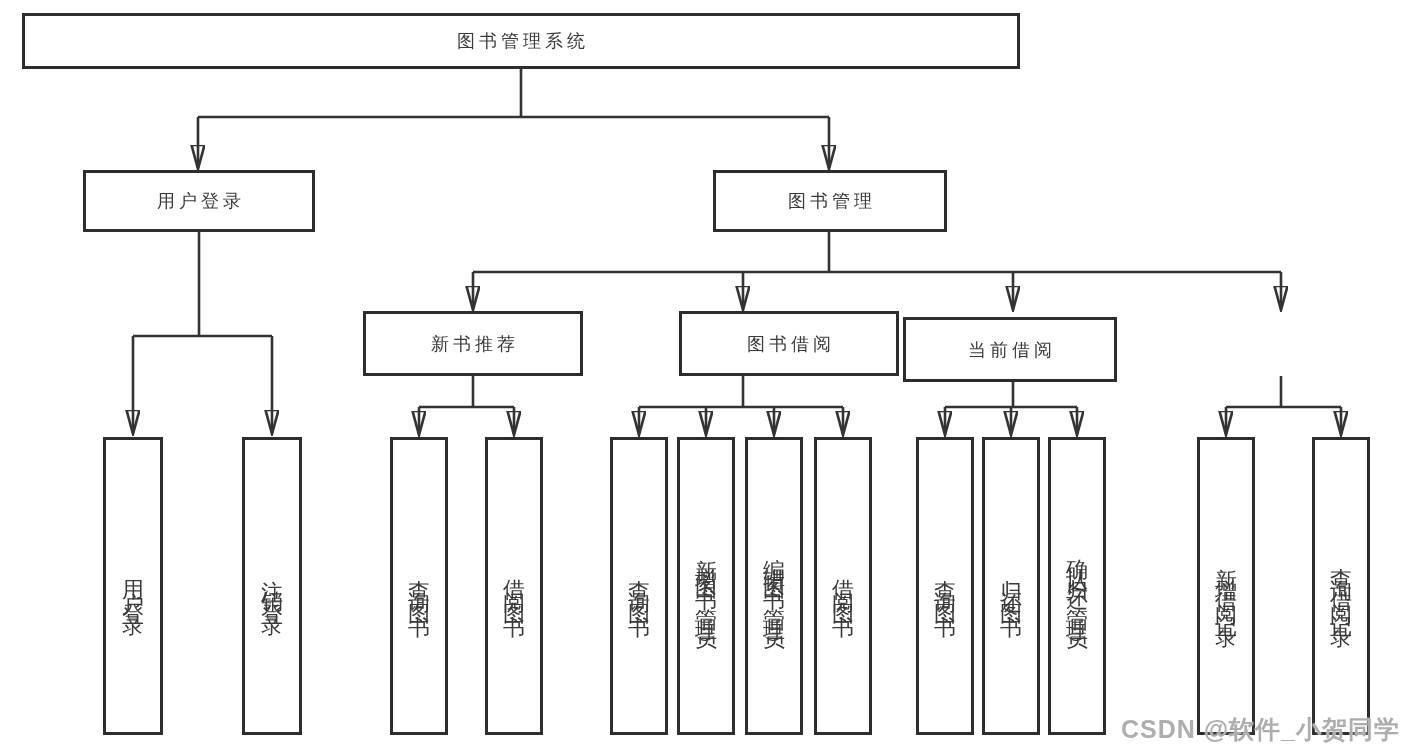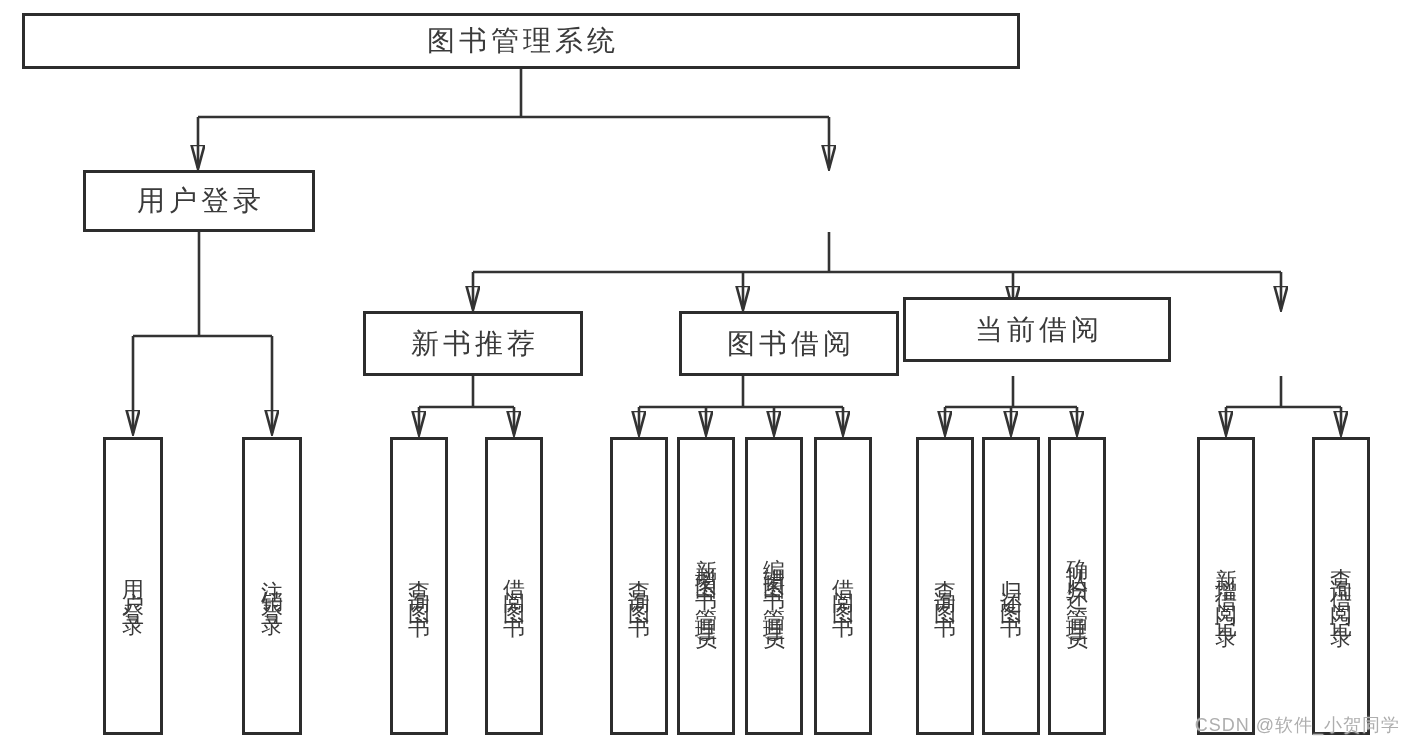--- a/index.html
+++ b/index.html
@@ -6,30 +6,31 @@
   .canvas{
     position:relative;width:1405px;height:747px;background:#ffffff;overflow:hidden;
     font-family:"Liberation Sans","DejaVu Sans",sans-serif;color:#3a3a3a;
   }
   .wires{position:absolute;left:0;top:0;width:1405px;height:747px;}
   .wires path,.wires line{stroke:#333333;stroke-width:2.6;fill:none;}
   .box{
     position:absolute;box-sizing:border-box;background:#ffffff;
     border:3px solid #2d2d2d;display:flex;align-items:center;justify-content:center;
   }
-  .h span{font-size:28px;letter-spacing:4px;text-indent:4px;white-space:nowrap;}
+  .h span{font-size:18px;letter-spacing:4px;text-indent:4px;white-space:nowrap;}
   .v span{
     writing-mode:vertical-rl;font-size:22px;letter-spacing:12px;
     white-space:nowrap;line-height:1;
   }
   .v.tight span{letter-spacing:10px;}
   .watermark{
-    position:absolute;top:713px;right:5px;font-size:18px;letter-spacing:1px;
+    position:absolute;top:713px;right:5px;font-size:25px;letter-spacing:1px;
     color:#aeaeae;white-space:nowrap;z-index:5;
     text-shadow:0 0 2px #ffffff;
+    font-weight:bold;
   }
 </style>
 </head>
 <body>
 
 <div class="canvas">
 
   <svg class="wires" width="1405" height="747" viewBox="0 0 1405 747" xmlns="http://www.w3.org/2000/svg">
     <defs>
       <marker id="arr" markerUnits="userSpaceOnUse" markerWidth="26" markerHeight="15" refX="23" refY="6.5" orient="auto">
@@ -78,28 +79,31 @@
     <line x1="1341" y1="407" x2="1341" y2="434" marker-end="url(#arr)"></line>
   </svg>
 
   <div class="box h" style="left:22px;top:13px;width:998px;height:56px;">
     <span>图书管理系统</span>
   </div>
 
   <div class="box h" style="left:83px;top:170px;width:232px;height:62px;">
     <span>用户登录</span>
   </div>
+  <div class="box h" style="left:713px;top:170px;width:234px;height:62px;">
+    <span>图书管理</span>
+  </div>
 
   <div class="box h" style="left:363px;top:311px;width:220px;height:65px;">
     <span>新书推荐</span>
   </div>
   <div class="box h" style="left:633px;top:311px;width:220px;height:65px;margin-left:46px;">
     <span>图书借阅</span>
   </div>
-  <div class="box h" style="left:903px;top:297px;width:268px;height:65px;">
+  <div class="box h" style="left:903px;top:317px;width:214px;height:65px;">
     <span>当前借阅</span>
   </div>
 
   <div class="box v" style="left:103px;top:437px;width:60px;height:298px;">
     <span>用户登录</span>
   </div>
   <div class="box v" style="left:242px;top:437px;width:60px;height:298px;">
     <span>注销登录</span>
   </div>
 

